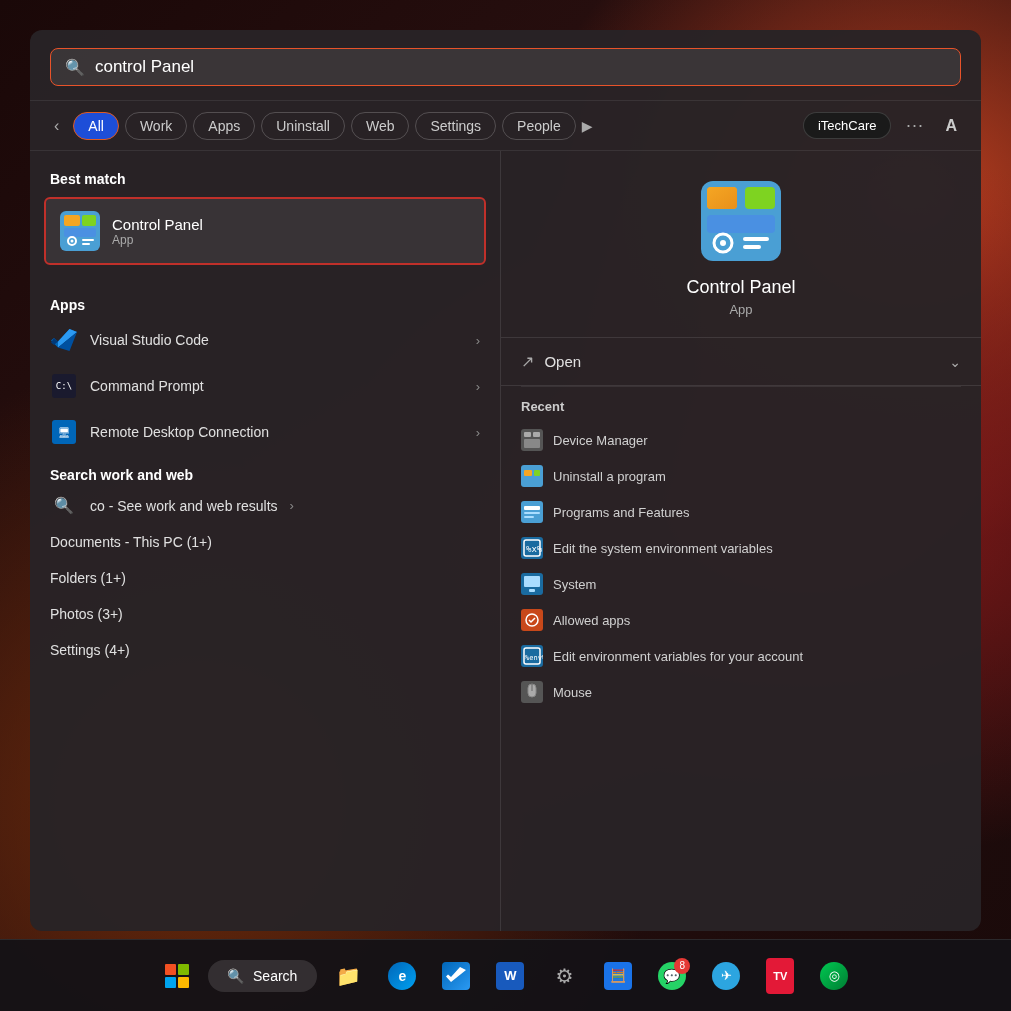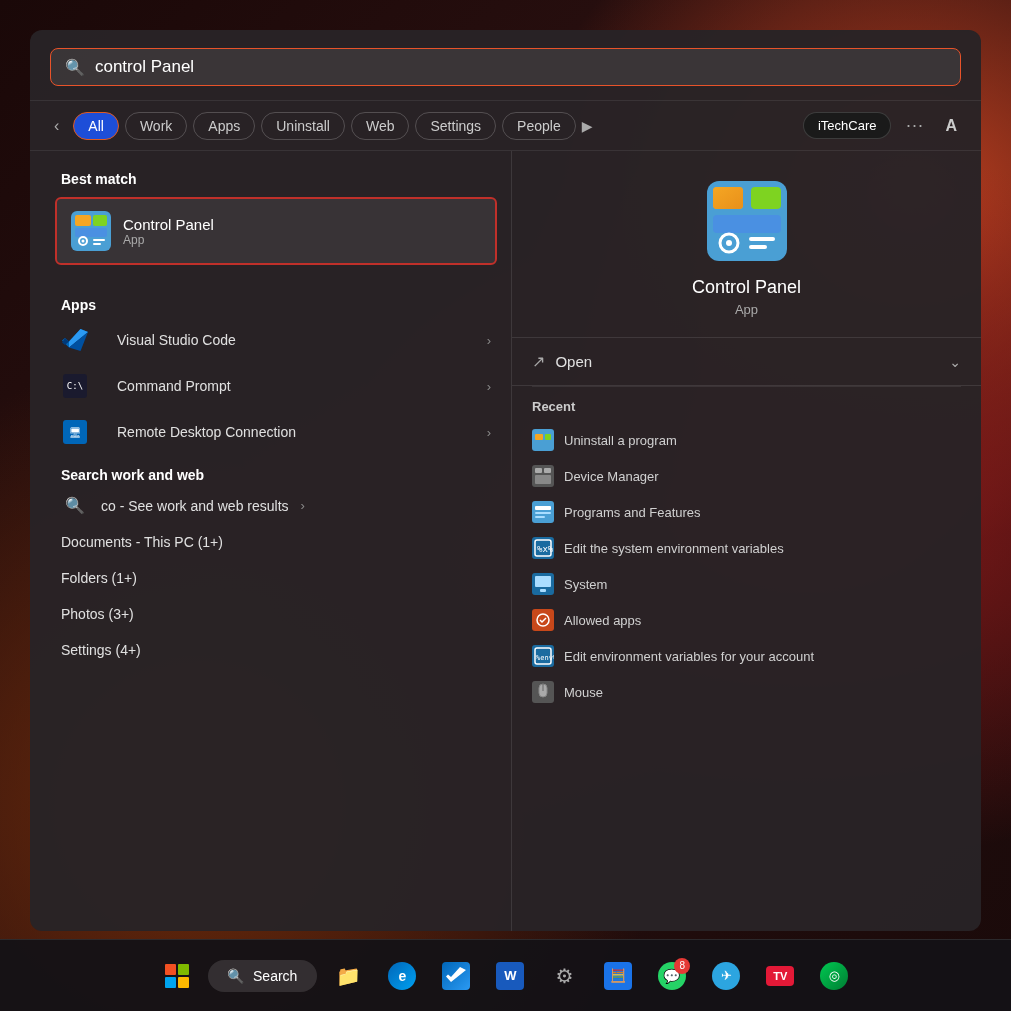--- a/index.html
+++ b/index.html
@@ -132,21 +132,20 @@
       font-size: 16px;
       font-weight: bold;
       padding: 0 8px;
     }
 
     
     .main-content {
       display: flex;
       flex: 1;
       overflow: hidden;
-      padding-left: 11px;
     }
 
     
     .left-panel {
       width: 470px;
       overflow-y: auto;
       padding: 16px 0;
       scrollbar-width: none;
     }
 
@@ -192,21 +191,21 @@
     
     .apps-section {
       padding: 8px 0 0;
     }
 
     .app-item {
       display: flex;
       align-items: center;
       padding: 9px 20px;
       cursor: pointer;
-      gap: 28px;
+      gap: 12px;
     }
 
     .app-icon {
       width: 28px;
       height: 28px;
       flex-shrink: 0;
       display: flex;
       align-items: center;
       justify-content: center;
     }
@@ -453,21 +452,21 @@
     }
 
     
     .tb-edge { width:28px;height:28px;background:linear-gradient(135deg,#0066b8,#00a1f1);border-radius:50%;display:flex;align-items:center;justify-content:center;color:#fff;font-size:14px;font-weight:bold; }
     .tb-vscode { width:28px;height:28px;background:linear-gradient(135deg,#0066b8,#2b9af3);border-radius:4px;display:flex;align-items:center;justify-content:center;color:#fff;font-size:13px;font-weight:bold; }
     .tb-word { width:28px;height:28px;background:#185abd;border-radius:4px;display:flex;align-items:center;justify-content:center;color:#fff;font-size:13px;font-weight:bold; }
     .tb-settings { width:28px;height:28px;display:flex;align-items:center;justify-content:center;color:#aaa;font-size:20px; }
     .tb-calc { width:28px;height:28px;background:#1a73e8;border-radius:4px;display:flex;align-items:center;justify-content:center;color:#fff;font-size:13px; }
     .tb-wa { width:28px;height:28px;background:#25d366;border-radius:50%;display:flex;align-items:center;justify-content:center;color:#fff;font-size:14px;position:relative; }
     .tb-tg { width:28px;height:28px;background:#2ca5e0;border-radius:50%;display:flex;align-items:center;justify-content:center;color:#fff;font-size:13px; }
-    .tb-team { width:28px;height:20px;background:#e31937;border-radius:4px;display:flex;align-items:center;justify-content:center;color:#fff;font-size:11px;font-weight:bold; }
+    .tb-team { width:28px;height:36px;background:#e31937;border-radius:4px;display:flex;align-items:center;justify-content:center;color:#fff;font-size:11px;font-weight:bold; }
     .tb-circular { width:28px;height:28px;background:linear-gradient(135deg,#00c851,#007e33);border-radius:50%;display:flex;align-items:center;justify-content:center;color:#fff;font-size:13px; }
     .tb-folder { width:28px;height:28px;display:flex;align-items:center;justify-content:center;color:#ffc107;font-size:20px; }
 
     .badge {
       position: absolute;
       top: -4px;
       right: -4px;
       background: #e53935;
       color: #fff;
       border-radius: 50%;
@@ -618,38 +617,38 @@
         <button class="chevron-down">⌄</button>
       </div>
 
       <div class="divider"></div>
 
       <div class="recent-label">Recent</div>
 
       <div class="recent-item">
         <div class="recent-icon">
           <svg width="22" height="22" viewBox="0 0 22 22">
-              <rect width="22" height="22" rx="3" fill="#4a9fd4"></rect>
-              <rect x="3" y="5" width="8" height="6" rx="1" fill="#f5a623"></rect>
-              <rect x="13" y="5" width="6" height="6" rx="1" fill="#7ed321"></rect>
-            </svg>
-        </div>
-        <span class="recent-text">Uninstall a program</span>
-      </div>
-
-      <div class="recent-item">
-        <div class="recent-icon">
-          <svg width="22" height="22" viewBox="0 0 22 22">
               <rect width="22" height="22" rx="3" fill="#555"></rect>
               <rect x="3" y="3" width="7" height="5" rx="1" fill="#aaa"></rect>
               <rect x="12" y="3" width="7" height="5" rx="1" fill="#aaa"></rect>
               <rect x="3" y="10" width="16" height="9" rx="1" fill="#888"></rect>
             </svg>
         </div>
         <span class="recent-text">Device Manager</span>
+      </div>
+
+      <div class="recent-item">
+        <div class="recent-icon">
+          <svg width="22" height="22" viewBox="0 0 22 22">
+              <rect width="22" height="22" rx="3" fill="#4a9fd4"></rect>
+              <rect x="3" y="5" width="8" height="6" rx="1" fill="#f5a623"></rect>
+              <rect x="13" y="5" width="6" height="6" rx="1" fill="#7ed321"></rect>
+            </svg>
+        </div>
+        <span class="recent-text">Uninstall a program</span>
       </div>
 
 
       <div class="recent-item">
         <div class="recent-icon">
           <svg width="22" height="22" viewBox="0 0 22 22">
               <rect width="22" height="22" rx="3" fill="#4a9fd4"></rect>
               <rect x="3" y="5" width="16" height="4" rx="1" fill="#fff"></rect>
               <rect x="3" y="11" width="16" height="2" rx="1" fill="#adf"></rect>
               <rect x="3" y="15" width="10" height="2" rx="1" fill="#adf"></rect>

